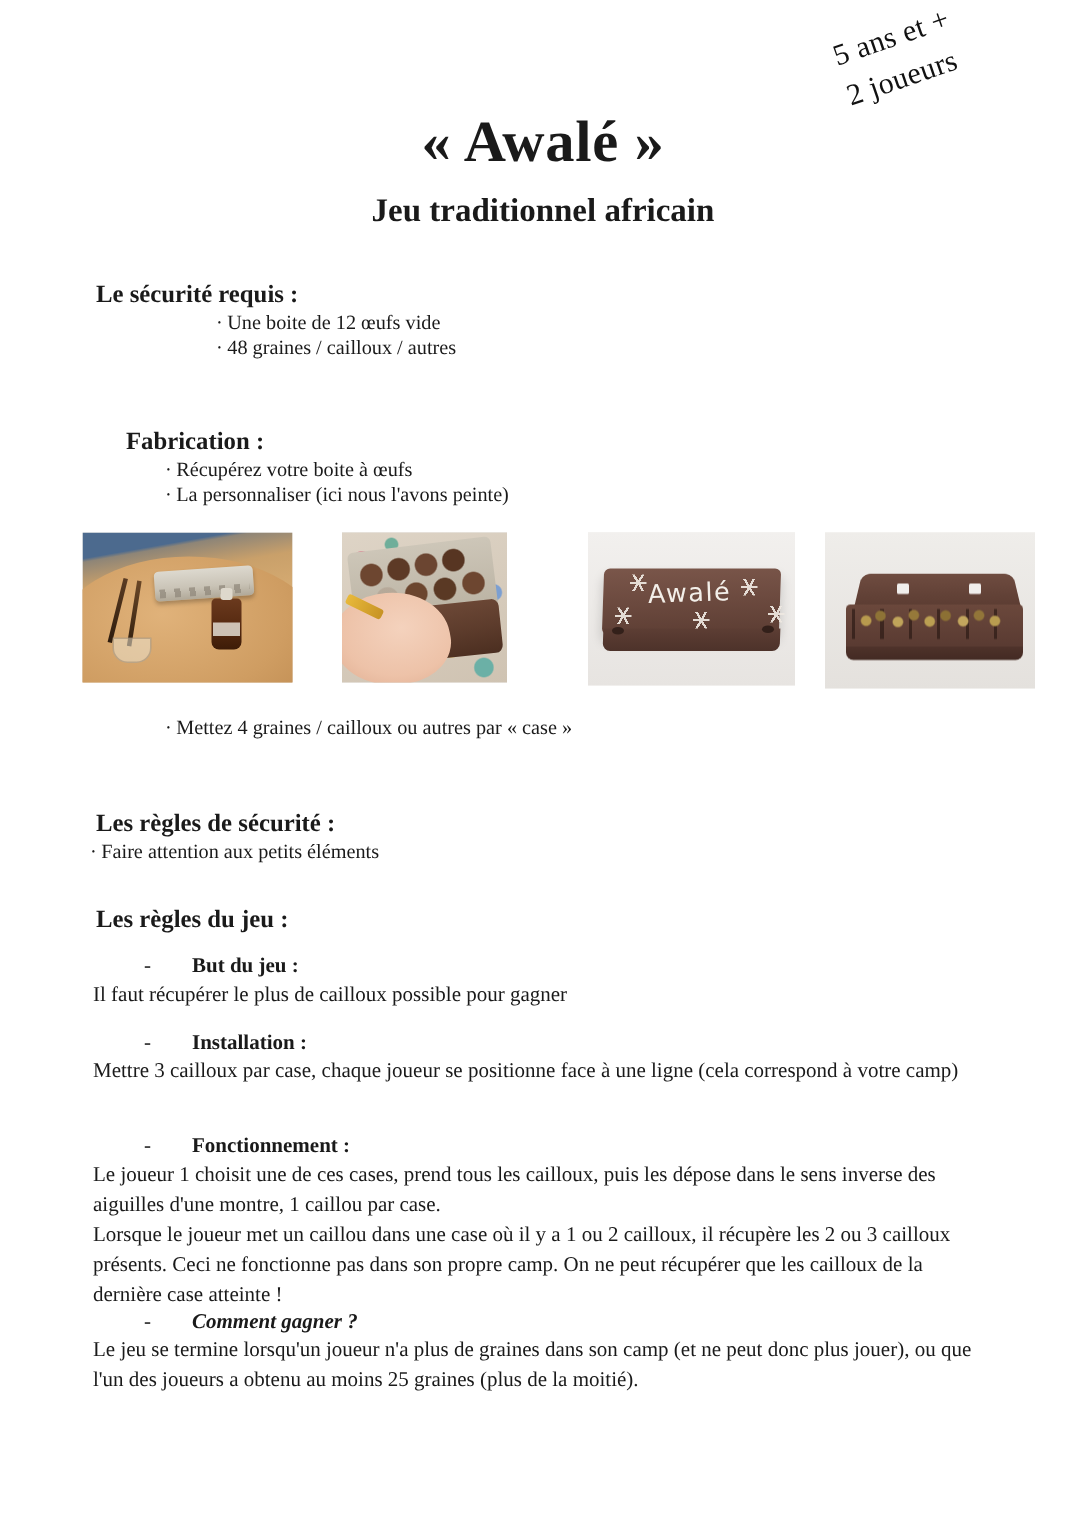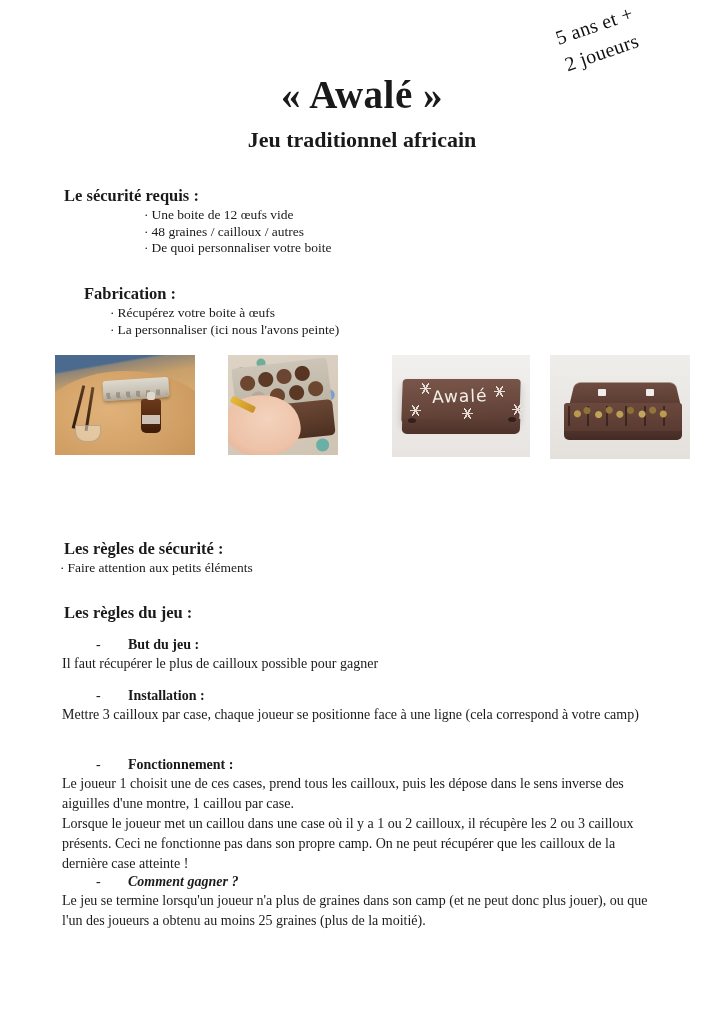--- a/index.html
+++ b/index.html
@@ -283,21 +283,20 @@
     <div>2 joueurs</div>
   </div>
 
   <div class="doc-title">« Awalé »</div>
   <div class="doc-subtitle">Jeu traditionnel africain</div>
 
   <div class="h2" style="left:64px; top:186px;">Le sécurité requis :</div>
   <div class="bullets" style="left:116px; top:207px;margin-left:28px;">
     <div class="li"><span class="dot">·</span><span>Une boite de 12 œufs vide</span></div>
     <div class="li"><span class="dot">·</span><span>48 graines / cailloux / autres</span></div>
-    <div class="li"><span class="dot">·</span><span>De quoi personnaliser votre boite</span></div>
   </div>
 
   <div class="h2" style="left:64px; top:284px;margin-left:20px;">Fabrication :</div>
   <div class="bullets" style="left:110px; top:305px;">
     <div class="li"><span class="dot">·</span><span>Récupérez votre boite à œufs</span></div>
     <div class="li"><span class="dot">·</span><span>La personnaliser (ici nous l'avons peinte)</span></div>
   </div>
 
   <div class="photo" style="left:55px; top:355px; width:140px; height:100px;">
     <div class="inner p1-bg">
@@ -344,20 +343,21 @@
       <div class="p4-lidtab" style="left:96px; top:34px;"></div>
       <div class="p4-tray">
         <div class="p4-cells"></div>
         <div class="p4-seeds"></div>
       </div>
       <div class="p4-front"></div>
     </div>
   </div>
 
   <div class="bullets" style="left:110px; top:477px;">
+    <div class="li"><span class="dot">·</span><span>Mettez 4 graines / cailloux ou autres par « case »</span></div>
   </div>
 
   <div class="h2" style="left:64px; top:539px;">Les règles de sécurité :</div>
   <div class="bullets" style="left:60px; top:560px;">
     <div class="li"><span class="dot">·</span><span>Faire attention aux petits éléments</span></div>
   </div>
 
   <div class="h2" style="left:64px; top:603px;">Les règles du jeu :</div>
 
   <div class="subhead" style="left:96px; top:637px;">

